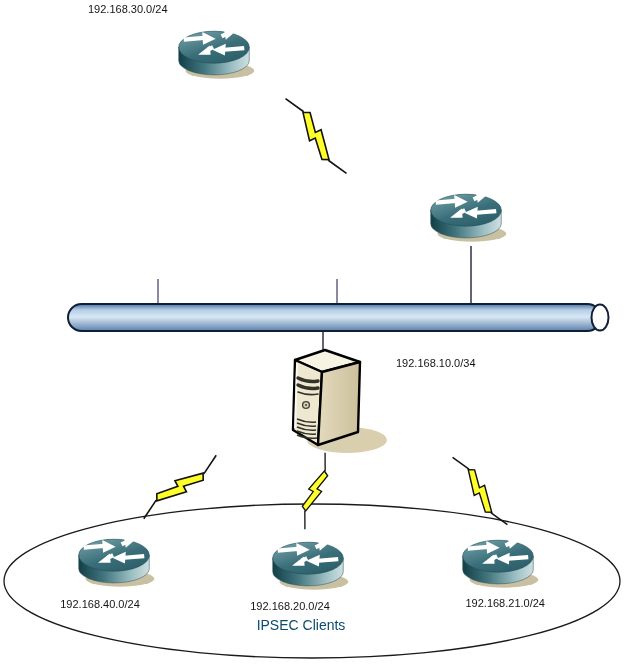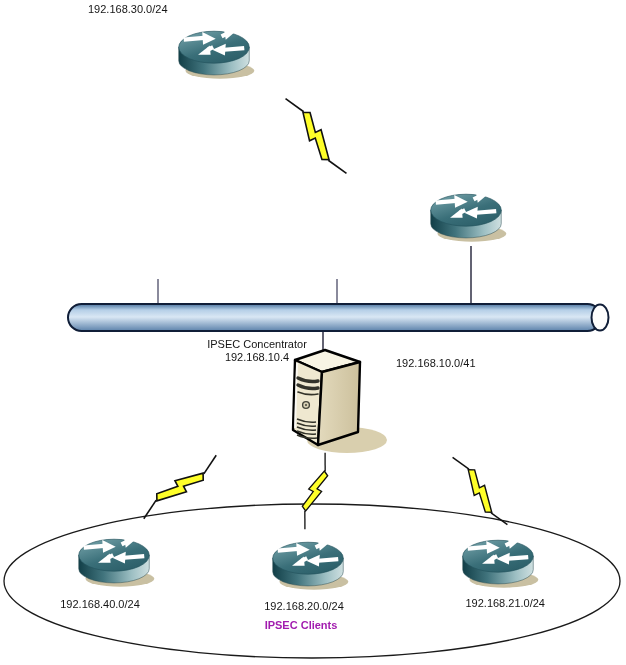--- a/index.html
+++ b/index.html
@@ -6,21 +6,21 @@
   .canvas{
     position:relative;width:626px;height:665px;background:#ffffff;overflow:hidden;
     font-family:"Liberation Sans", sans-serif;
   }
   .layer{position:absolute;left:0;top:0;}
   .lbl{
     position:absolute;font-size:11px;line-height:13px;color:#151515;
     white-space:nowrap;
   }
   .center{text-align:center;}
-  .group-title{font-size:11px;font-weight:bold;color:#a21caf;}
+  .group-title{font-size:14px;font-weight:normal;color:#0c4a6e;}
 </style>
 </head>
 <body>
 
 <div class="canvas">
 
   <svg class="layer" width="626" height="665" viewBox="0 0 626 665">
     <defs>
       <linearGradient id="rtop" x1="0%" y1="0%" x2="70%" y2="100%">
         <stop offset="0%" stop-color="#7aa7ae"></stop>
@@ -109,29 +109,25 @@
     <use href="#router" transform="translate(172,22) scale(0.84)"></use>
     <use href="#router" transform="translate(424,185) scale(0.84)"></use>
     <use href="#router" transform="translate(72,530) scale(0.84)"></use>
     <use href="#router" transform="translate(266,533) scale(0.84)"></use>
     <use href="#router" transform="translate(456,531) scale(0.84)"></use>
   </svg>
 
   <div class="lbl" style="left:88px;top:3px;">192.168.30.0/24</div>
 
 
-  <div class="lbl center" style="left:199px;top:338px;width:116px;">
-    <div>IPSEC Concentrator</div>
-    <div>192.168.10.4</div>
-  </div>
 
-  <div class="lbl" style="left:396px;top:357px;">192.168.10.0/41</div>
+  <div class="lbl" style="left:396px;top:357px;">192.168.10.0/34</div>
 
 
   <div class="lbl center" style="left:45px;top:598px;width:110px;">192.168.40.0/24</div>
 
-  <div class="lbl center" style="left:249px;top:600px;width:110px;text-align:center;">192.168.20.0/24</div>
+  <div class="lbl center" style="left:235px;top:600px;width:110px;text-align:center;">192.168.20.0/24</div>
 
   <div class="lbl center" style="left:435px;top:597px;width:110px;text-align:right;">192.168.21.0/24</div>
 
   <div class="lbl center group-title" style="left:226px;top:619px;width:150px;">IPSEC Clients</div>
 
 </div>
 
 </body></html>

